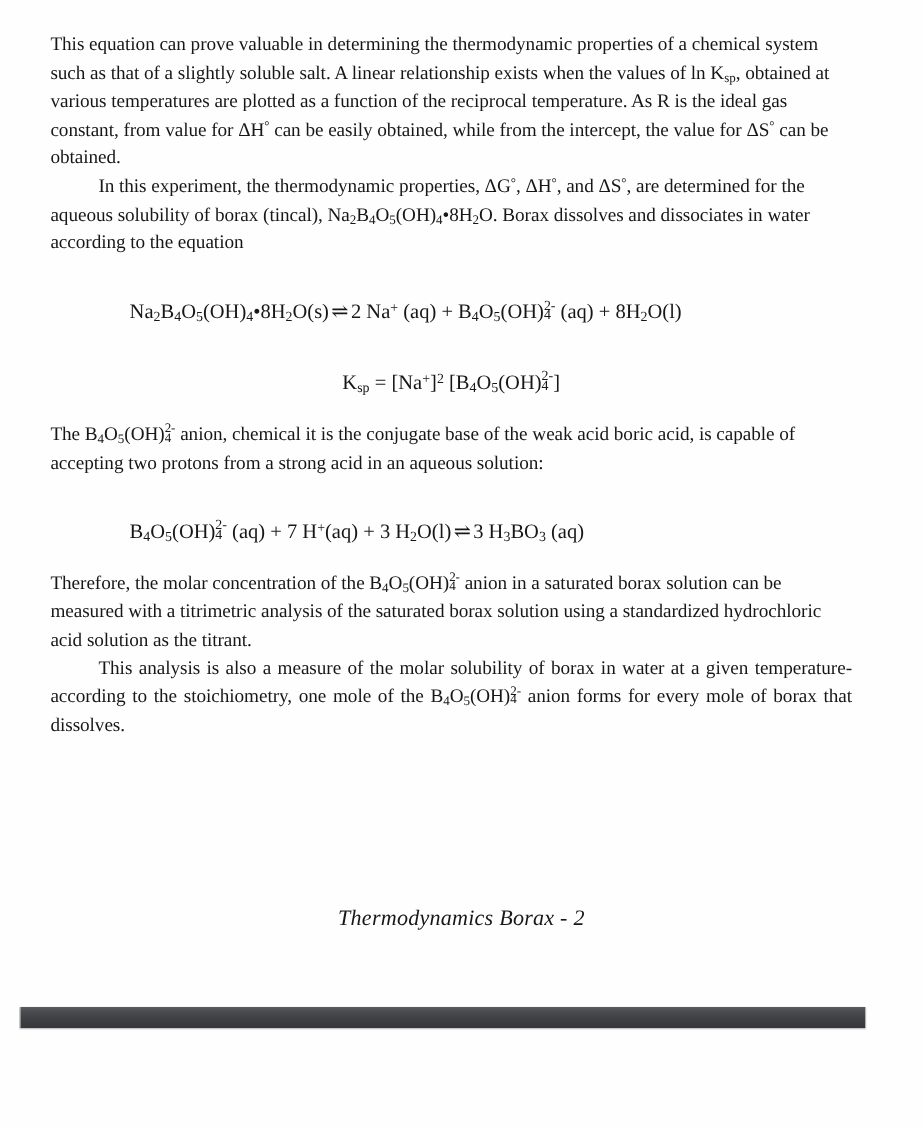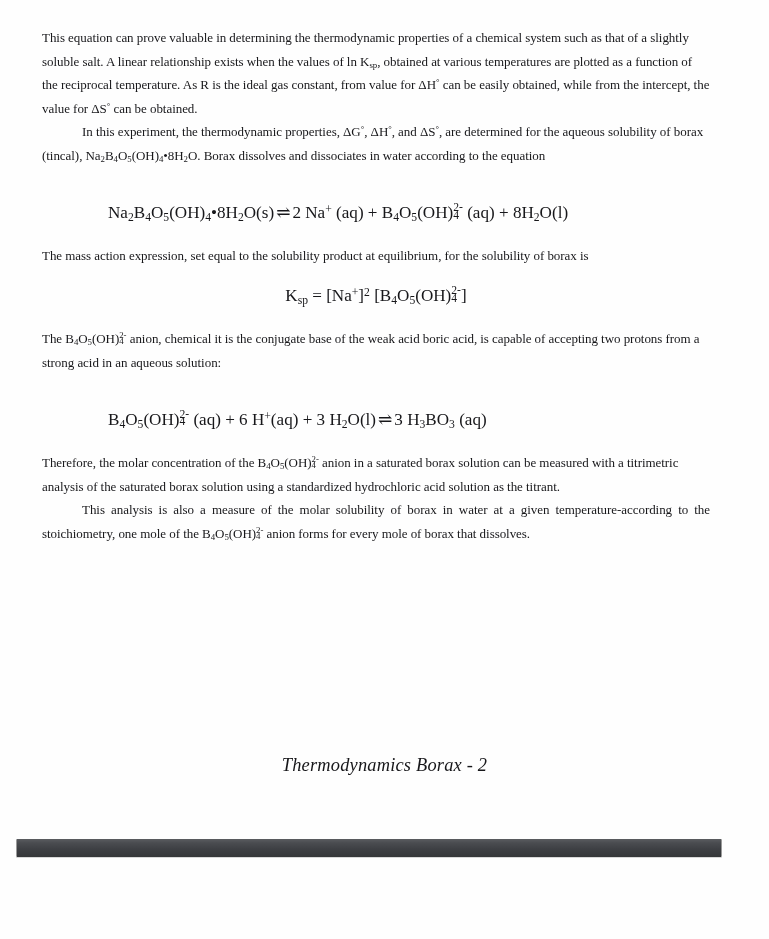--- a/index.html
+++ b/index.html
@@ -28,21 +28,21 @@
 
   .doc-body {
     position: absolute;
     left: 42px;
     top: 26px;
     width: 668px;
   }
 
   p.para {
     margin: 0;
-    font-size: 13px;
+    font-size: 16px;
     line-height: 23.6px;
     text-align: left;
     letter-spacing: -0.05px;
     word-spacing: 0px;
   }
 
   p.para.justify {
     text-align: justify;
     text-justify: inter-word;
   }
@@ -139,33 +139,32 @@
     <p class="para"><span>This equation can prove valuable in determining the thermodynamic properties of a chemical system such as that of a slightly soluble salt. A linear relationship exists when the values of ln K</span><sub>sp</sub><span>, obtained at various temperatures are plotted as a function of the reciprocal temperature. As R is the ideal gas constant, from value for ΔH</span><sup>°</sup><span> can be easily obtained, while from the intercept, the value for ΔS</span><sup>°</sup><span> can be obtained.</span></p>
 
     <p class="para"><span class="indent"></span><span>In this experiment, the thermodynamic properties, ΔG</span><sup>°</sup><span>, ΔH</span><sup>°</sup><span>, and ΔS</span><sup>°</sup><span>, are determined for the aqueous solubility of borax (tincal), Na</span><sub>2</sub><span>B</span><sub>4</sub><span>O</span><sub>5</sub><span>(OH)</span><sub>4</sub><span>•8H</span><sub>2</sub><span>O. Borax dissolves and dissociates in water according to the equation</span></p>
 
     <div class="gap-md"></div>
 
     <p class="equation eq-indent-2"><span>Na</span><sub>2</sub><span>B</span><sub>4</sub><span>O</span><sub>5</sub><span>(OH)</span><sub>4</sub><span>•8H</span><sub>2</sub><span>O(s)</span><span class="eqarrow">⇌</span><span>2 Na</span><sup>+</sup><span> (aq)  + B</span><sub>4</sub><span>O</span><sub>5</sub><span>(OH)</span><span class="supsub"><span class="hi">2-</span><span class="lo">4</span></span><span> (aq)  +  8H</span><sub>2</sub><span>O(l)</span></p>
 
     <div class="gap-lg"></div>
 
-    <p class="para">The mass action expression, set equal to the solubility product at equilibrium, for the solubility of borax is</p>
 
     <div class="gap-md"></div>
 
     <p class="equation eq-center"><span>K</span><sub>sp</sub><span> = [Na</span><sup>+</sup><span>]</span><sup>2</sup><span>  [B</span><sub>4</sub><span>O</span><sub>5</sub><span>(OH)</span><span class="supsub"><span class="hi">2-</span><span class="lo">4</span></span><span>]</span></p>
 
     <div class="gap-lg"></div>
 
     <p class="para"><span>The B</span><sub>4</sub><span>O</span><sub>5</sub><span>(OH)</span><span class="supsub"><span class="hi">2-</span><span class="lo">4</span></span><span> anion, chemical it is the conjugate base of the weak acid boric acid, is capable of accepting two protons from a strong acid in an aqueous solution:</span></p>
 
     <div class="gap-md"></div>
 
-    <p class="equation eq-indent-2"><span>B</span><sub>4</sub><span>O</span><sub>5</sub><span>(OH)</span><span class="supsub"><span class="hi">2-</span><span class="lo">4</span></span><span> (aq)  +  6 H</span><sup>+</sup><span>(aq)  +  3 H</span><sub>2</sub><span>O(l)</span><span class="eqarrow">⇌</span><span>3 H</span><sub>3</sub><span>BO</span><sub>3</sub><span> (aq)</span></p>
+    <p class="equation eq-indent-2"><span>B</span><sub>4</sub><span>O</span><sub>5</sub><span>(OH)</span><span class="supsub"><span class="hi">2-</span><span class="lo">4</span></span><span> (aq)  +  7 H</span><sup>+</sup><span>(aq)  +  3 H</span><sub>2</sub><span>O(l)</span><span class="eqarrow">⇌</span><span>3 H</span><sub>3</sub><span>BO</span><sub>3</sub><span> (aq)</span></p>
 
     <div class="gap-lg"></div>
 
     <p class="para"><span>Therefore, the molar concentration of the B</span><sub>4</sub><span>O</span><sub>5</sub><span>(OH)</span><span class="supsub"><span class="hi">2-</span><span class="lo">4</span></span><span> anion in a saturated borax solution can be measured with a titrimetric analysis of the saturated borax solution using a standardized hydrochloric acid solution as the titrant.</span></p>
 
     <p class="para justify"><span class="indent"></span><span>This analysis is also a measure of the molar solubility of borax in water at a given temperature-according to the stoichiometry, one mole of the B</span><sub>4</sub><span>O</span><sub>5</sub><span>(OH)</span><span class="supsub"><span class="hi">2-</span><span class="lo">4</span></span><span> anion forms for every mole of borax that dissolves.</span></p>
 
 
   </div>
 

